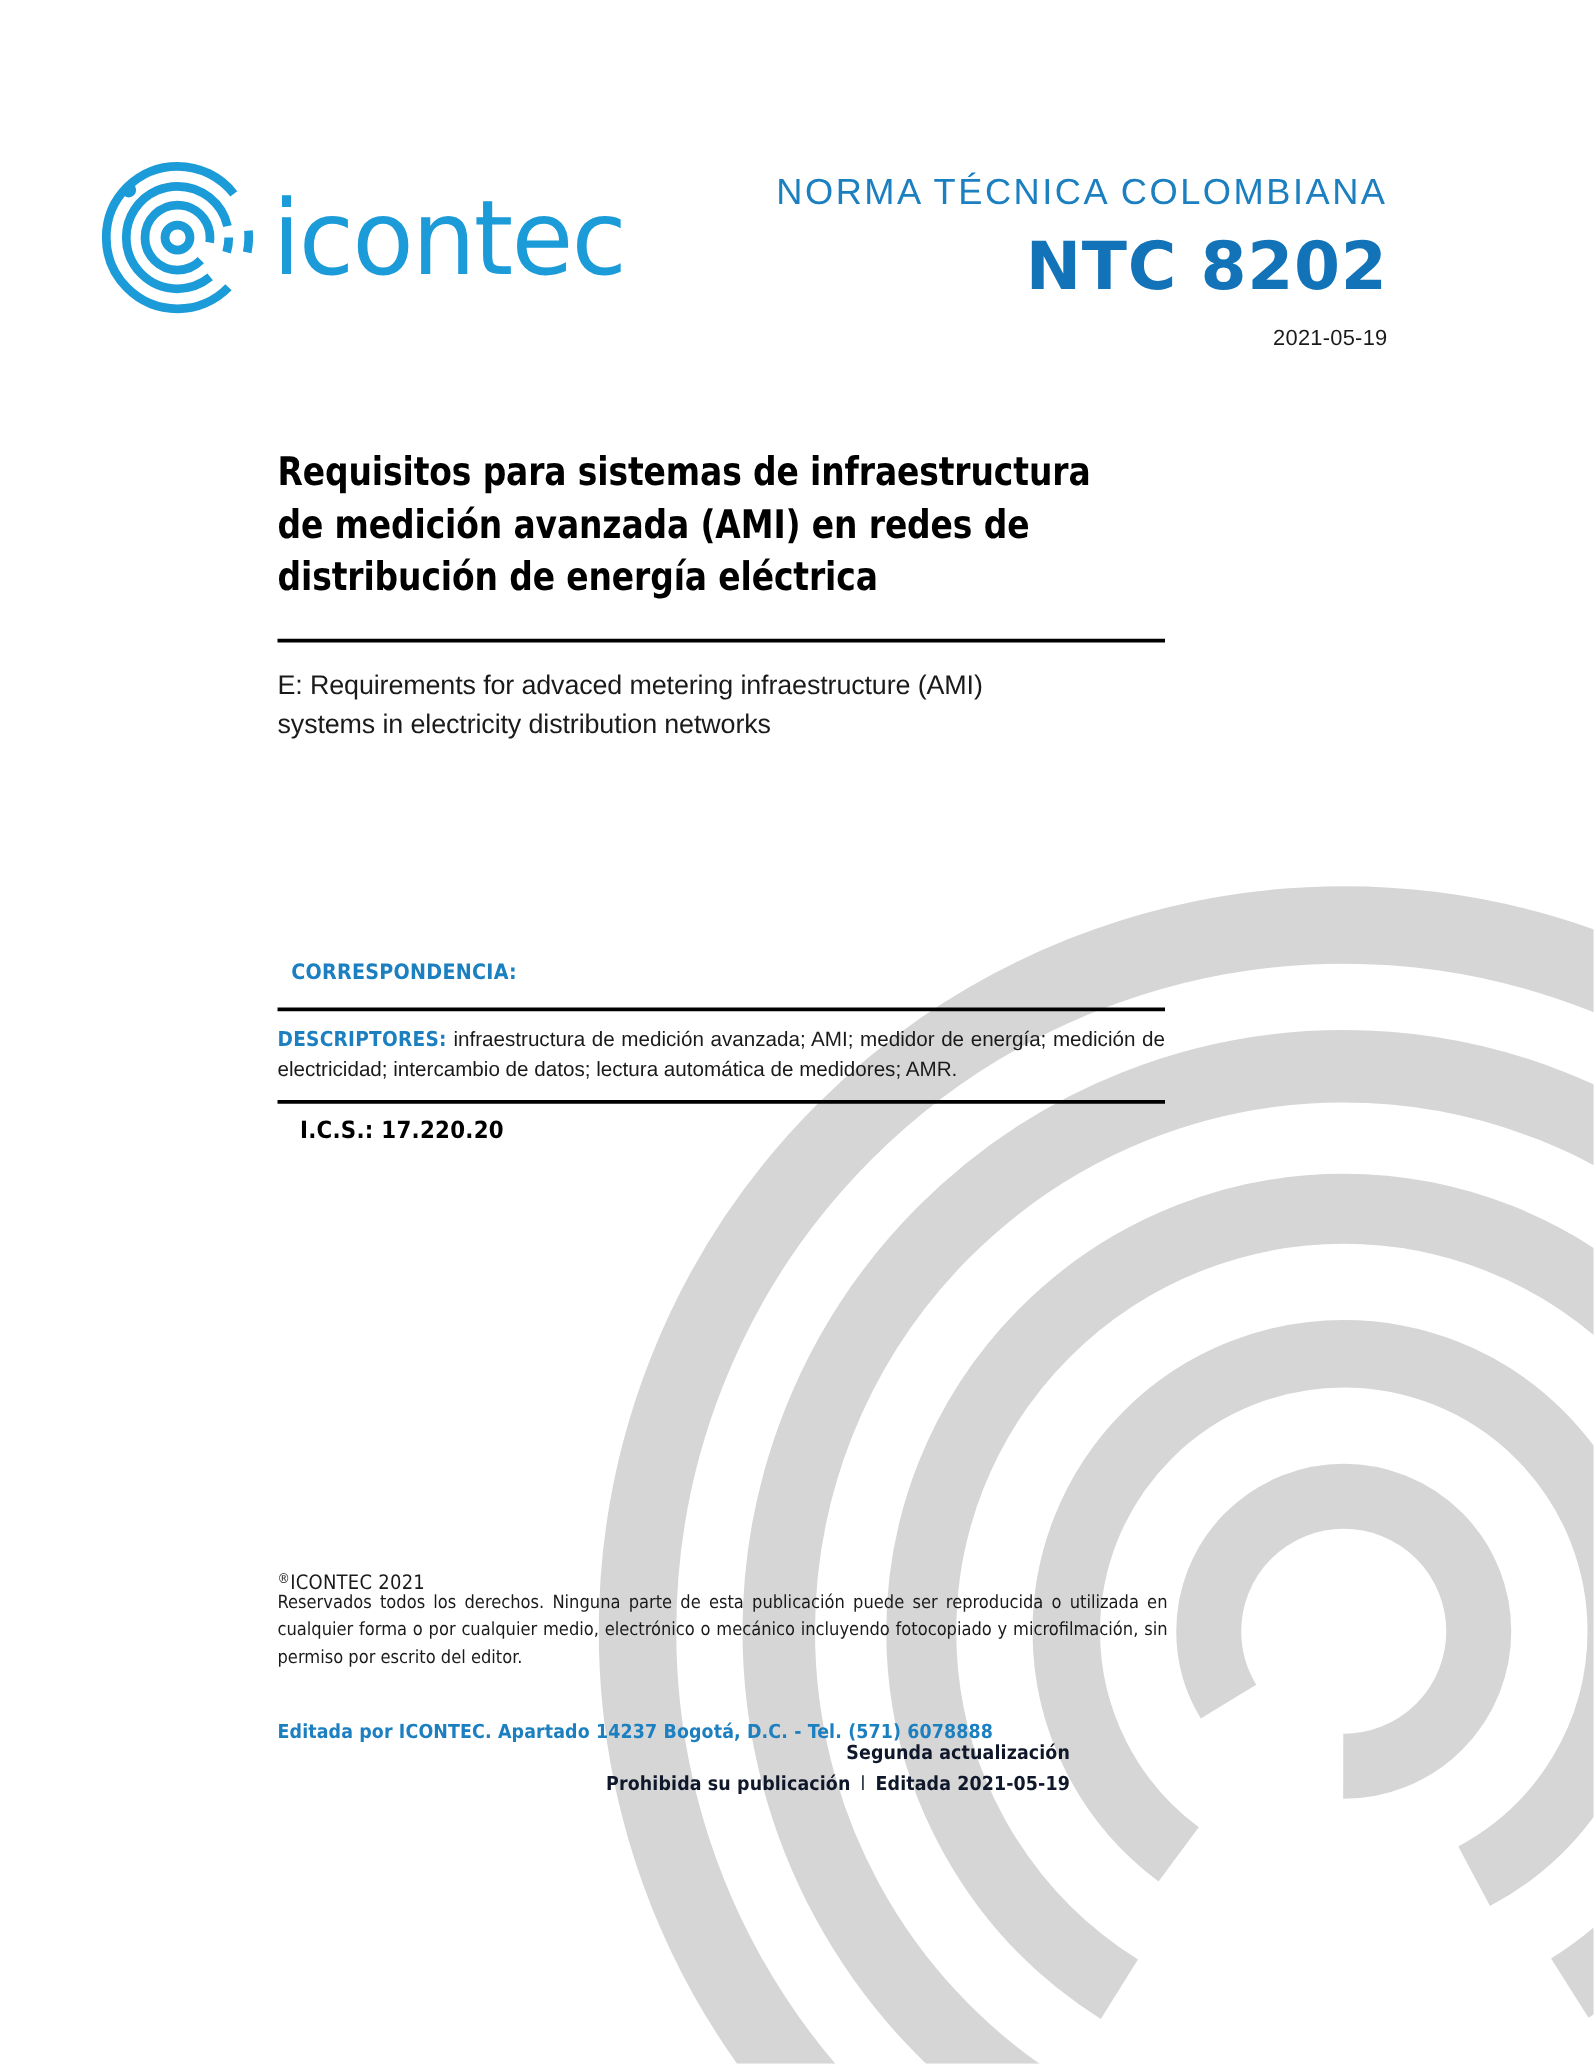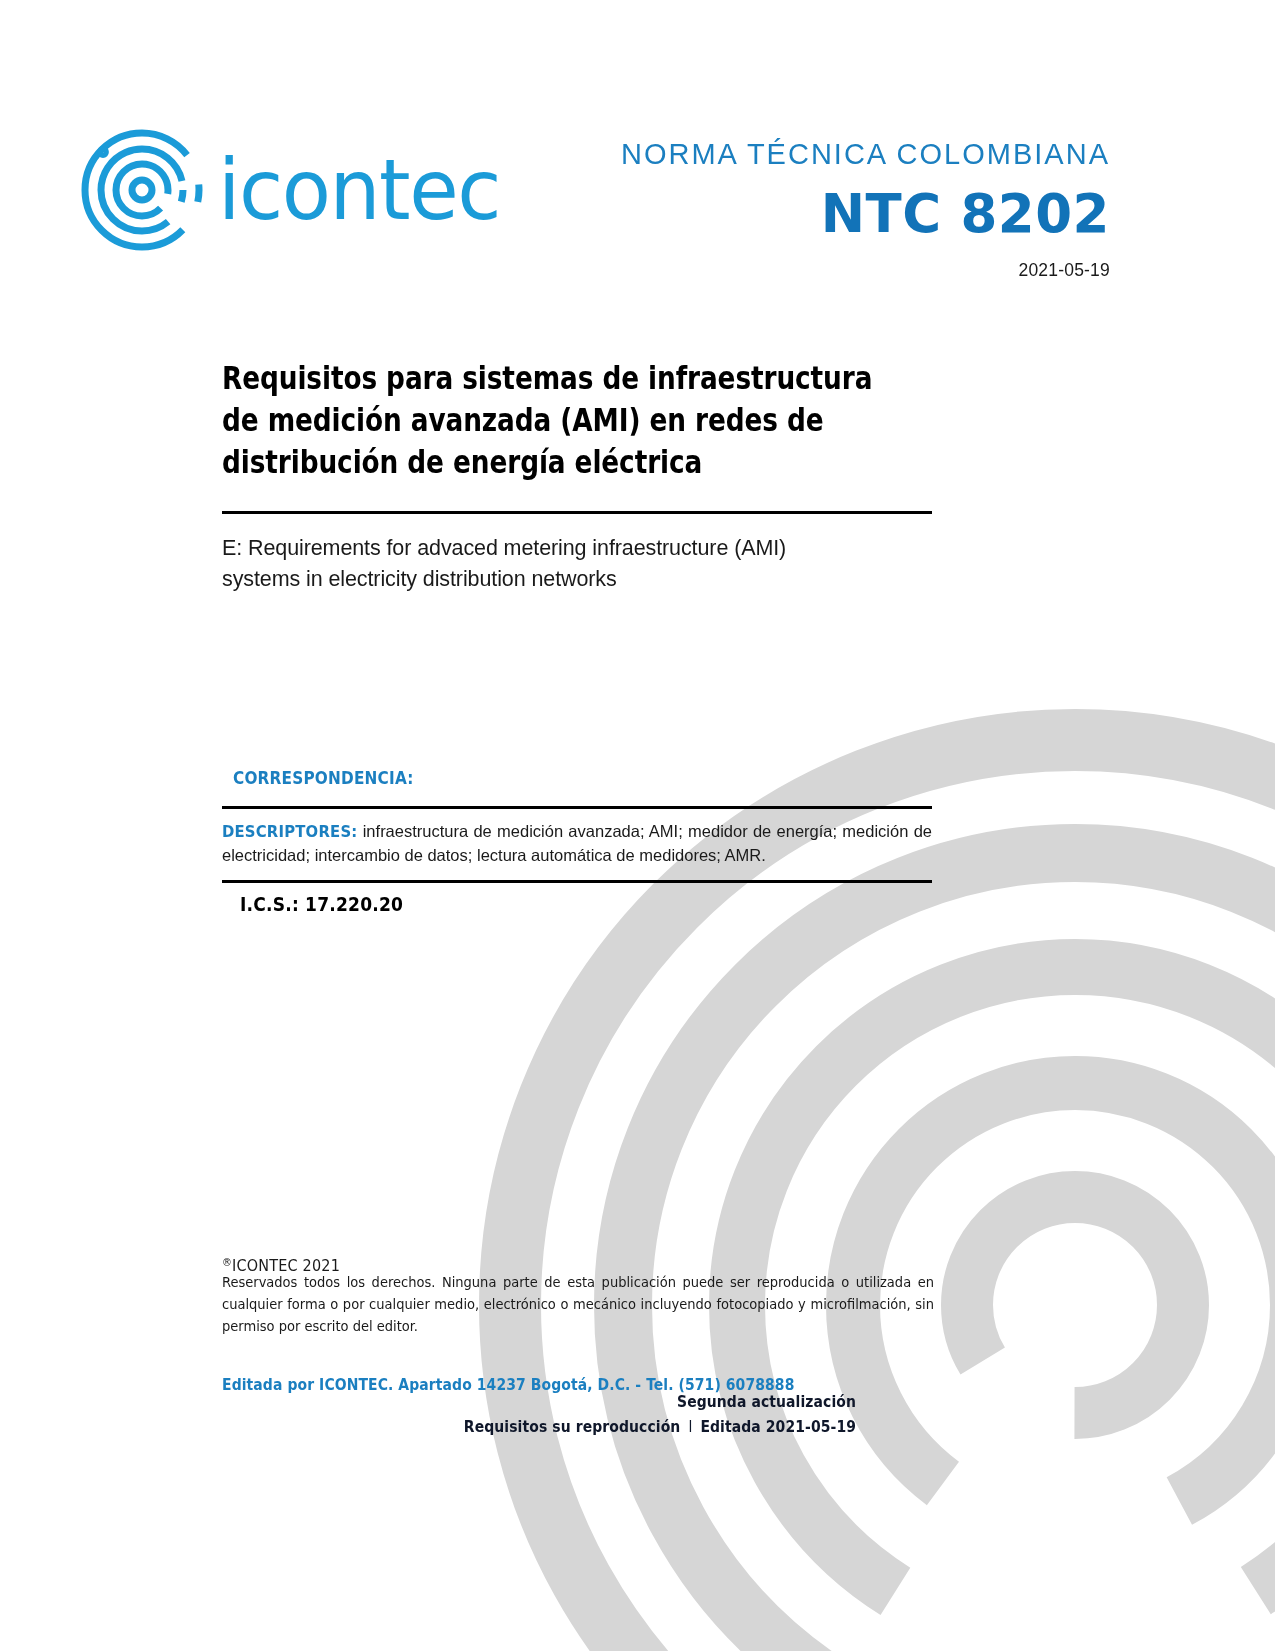--- a/index.html
+++ b/index.html
@@ -321,18 +321,18 @@
       <span class="reg">®</span><span>ICONTEC 2021</span>
     </div>
 
     <div class="rights">Reservados todos los derechos. Ninguna parte de esta publicación puede ser reproducida o utilizada en cualquier forma o por cualquier medio, electrónico o mecánico incluyendo fotocopiado y microfilmación, sin permiso por escrito del editor.</div>
 
     <div class="editada">Editada por ICONTEC. Apartado 14237 Bogotá, D.C. - Tel. (571) 6078888</div>
 
     <div class="bottom-right">
       <div>Segunda actualización</div>
       <div>
-        <span>Requisitos su reproducción</span><span class="sep">l</span><span>Editada 2021-05-19</span>
+        <span>Prohibida su publicación</span><span class="sep">l</span><span>Editada 2021-05-19</span>
       </div>
     </div>
 
   </div>
 </div>
 
 </body></html>

